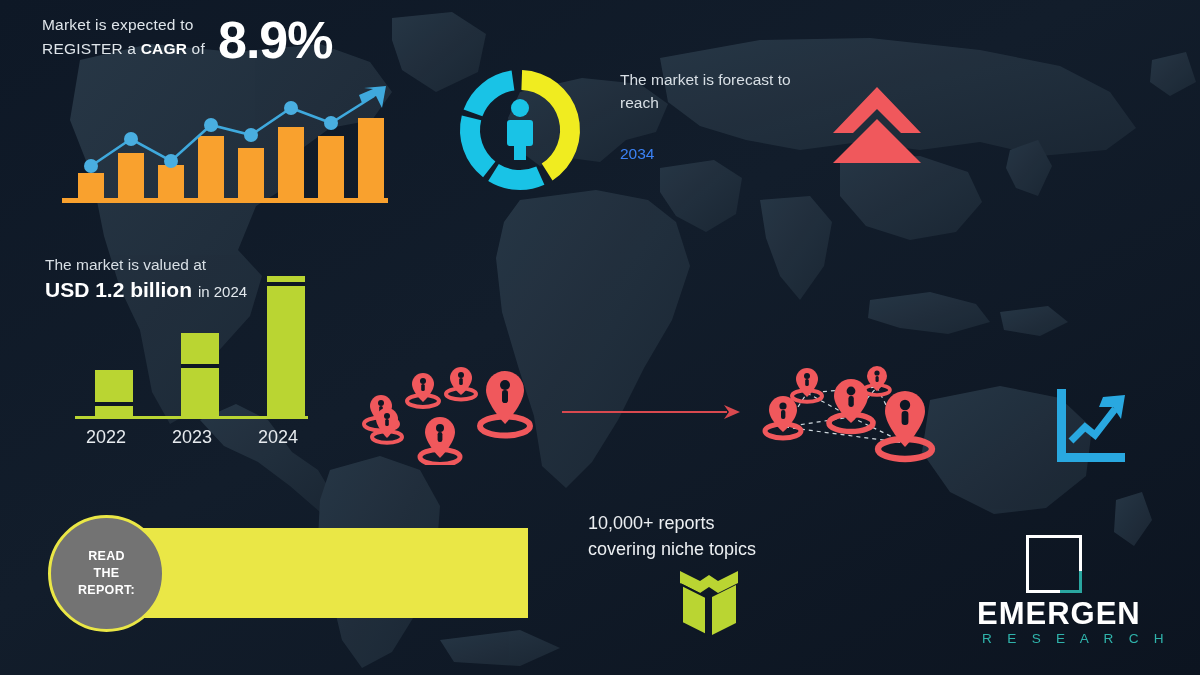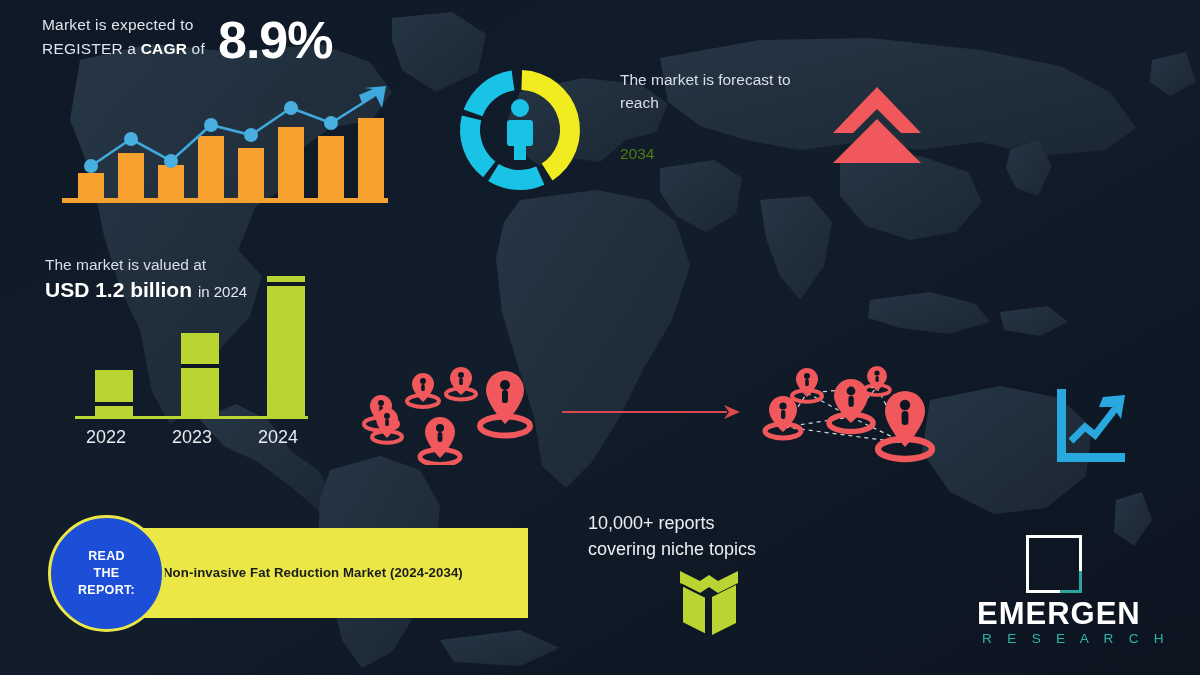--- a/index.html
+++ b/index.html
@@ -43,21 +43,21 @@
   }
 
   #forecast-l1 { left: 620px; top: 71px; font-size: 15.5px; color: #d8dfe5; }
   #forecast-l2 { left: 620px; top: 94px; font-size: 15.5px; color: #d8dfe5; }
   #forecast-val {
     left: 620px; top: 116px;
     font-size: 21px; font-weight: bold; color: #ffffff;
     white-space: nowrap;
   }
   #forecast-val span.small { font-size: 15.5px; font-weight: normal; color: #e2e8ed; }
-  #forecast-year { left: 620px; top: 145px; font-size: 15.5px; color: #4d7c0f; }
+  #forecast-year { left: 620px; top: 145px; font-size: 15.5px; color: #3b82f6; }
 
   #frag-text {
     left: 500px; top: 218px;
     width: 640px;
     font-size: 14.7px;
     line-height: 25px;
     color: #eceff2;
     font-weight: bold;
   }
   #frag-text .hl { color: #f0ec3f; }
@@ -77,21 +77,21 @@
   #report-bar {
     left: 133px; top: 528px;
     width: 395px; height: 90px;
     background: #eae746;
   }
   #report-circle {
     left: 48px; top: 515px;
     width: 117px; height: 117px;
     border-radius: 50%;
     border: 3px solid #eae746;
-    background: #1d4ed8;
+    background: #737373;
     display: flex; align-items: center; justify-content: center;
   }
   #report-circle-label {
     text-align: center;
     color: #ffffff;
     font-size: 12.5px;
     font-weight: bold;
     line-height: 17px;
     letter-spacing: .3px;
   }
@@ -380,21 +380,20 @@
 
   <div class="abs" id="reports-l1">10,000+ reports</div>
   <div class="abs" id="reports-l2">covering niche topics</div>
   <svg class="abs" style="left:678px; top:567px; width:62px; height:70px;" viewBox="0 0 62 70" xmlns="http://www.w3.org/2000/svg">
     <path d="M2,4 L22,14 L31,8 L40,14 L60,4 L60,16 L40,26 L31,20 L22,26 L2,16 Z" fill="#bad532"></path>
     <path d="M4,18 L28,30 L28,68 L4,56 Z" fill="#bad532" stroke="#0e1724" stroke-width="2"></path>
     <path d="M34,30 L58,18 L58,56 L34,68 Z" fill="#bad532"></path>
   </svg>
 
   <div class="abs" id="report-bar"></div>
-  <div class="abs" id="report-title">Non-invasive Fat Reduction Market (2024-2034)</div>
   <div class="abs" id="report-circle">
     <div id="report-circle-label">
       <div>READ</div>
       <div>THE</div>
       <div>REPORT:</div>
     </div>
   </div>
 
   <div class="abs" id="logo-square">
     <div id="logo-square-accent"></div>

